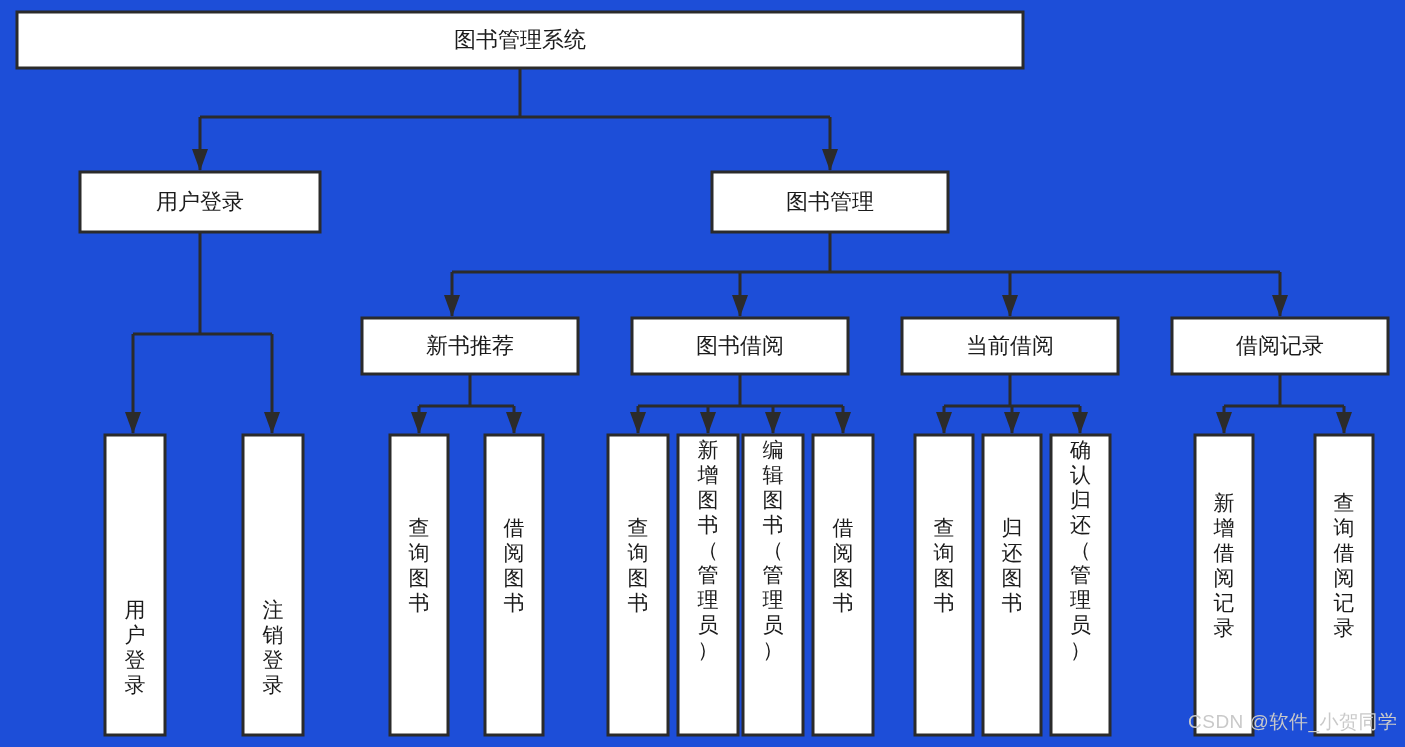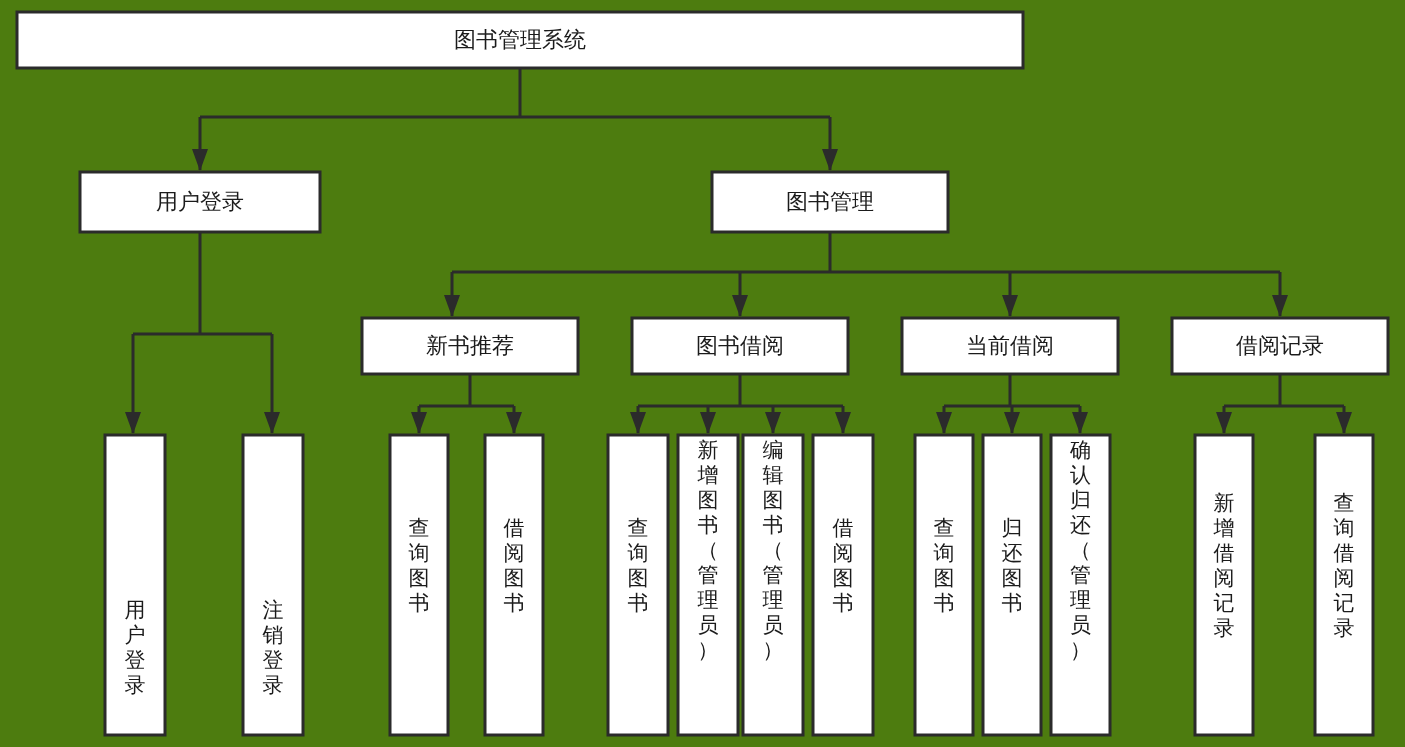--- a/index.html
+++ b/index.html
@@ -11,21 +11,21 @@
   body {
     width: 1405px;
     height: 747px;
     font-family: "Liberation Sans", "DejaVu Sans", sans-serif;
     overflow: hidden;
   }
   #diagram-root {
     position: relative;
     width: 1405px;
     height: 747px;
-    background: #4d7c0f;
+    background: #1d4ed8;
   }
   svg#tree-svg {
     position: absolute;
     left: 0;
     top: 0;
     width: 1405px;
     height: 747px;
     display: block;
   }
   .node-rect {
@@ -204,14 +204,15 @@
           <rect x="1195" y="435" width="58" height="300" class="node-rect"></rect>
           <text x="1224" y="510" class="node-label-v" text-anchor="middle"><tspan x="1224" dy="0">新</tspan><tspan x="1224" dy="25">增</tspan><tspan x="1224" dy="25">借</tspan><tspan x="1224" dy="25">阅</tspan><tspan x="1224" dy="25">记</tspan><tspan x="1224" dy="25">录</tspan></text>
         </g>
         <g>
           <rect x="1315" y="435" width="58" height="300" class="node-rect"></rect>
           <text x="1344" y="510" class="node-label-v" text-anchor="middle"><tspan x="1344" dy="0">查</tspan><tspan x="1344" dy="25">询</tspan><tspan x="1344" dy="25">借</tspan><tspan x="1344" dy="25">阅</tspan><tspan x="1344" dy="25">记</tspan><tspan x="1344" dy="25">录</tspan></text>
         </g>
       </g>
   </svg>
 
+  <div class="watermark">CSDN @软件_小贺同学</div>
 
 </div>
 
 </body></html>

